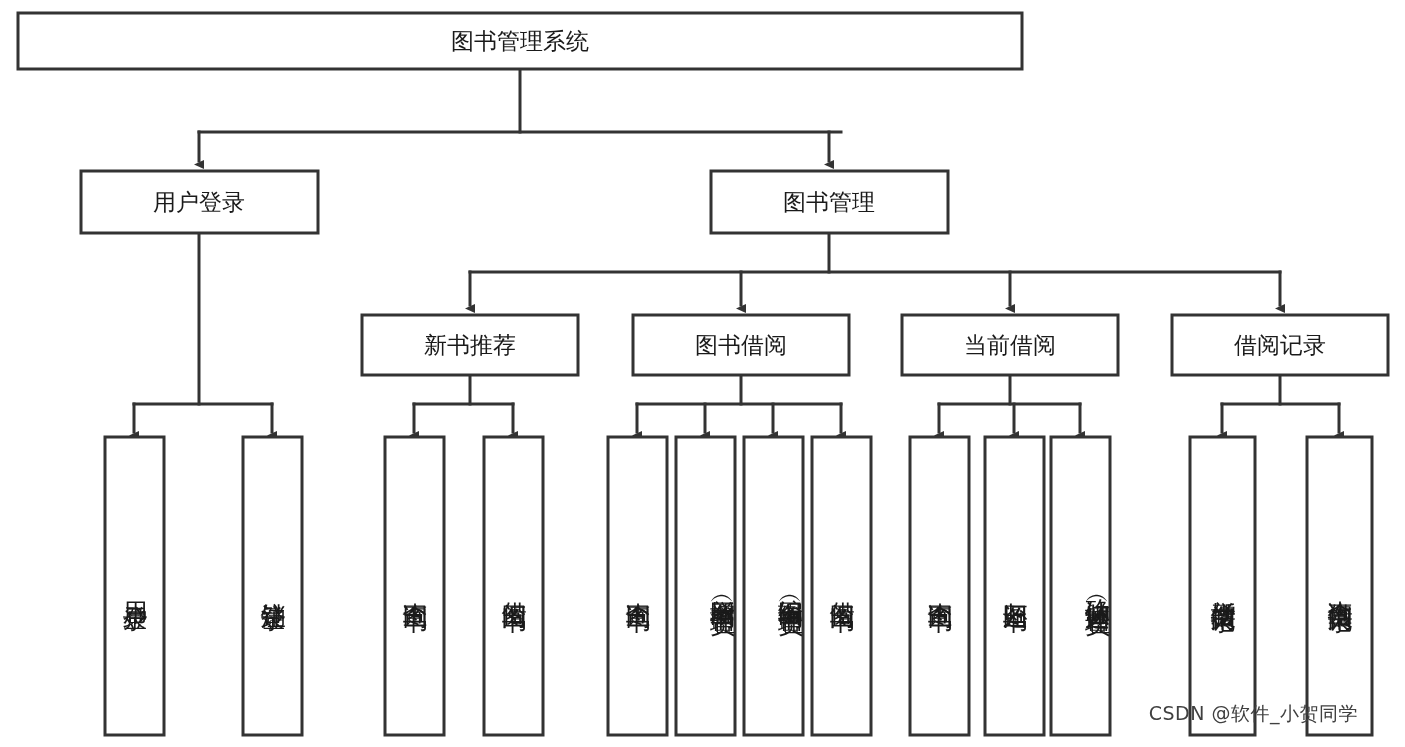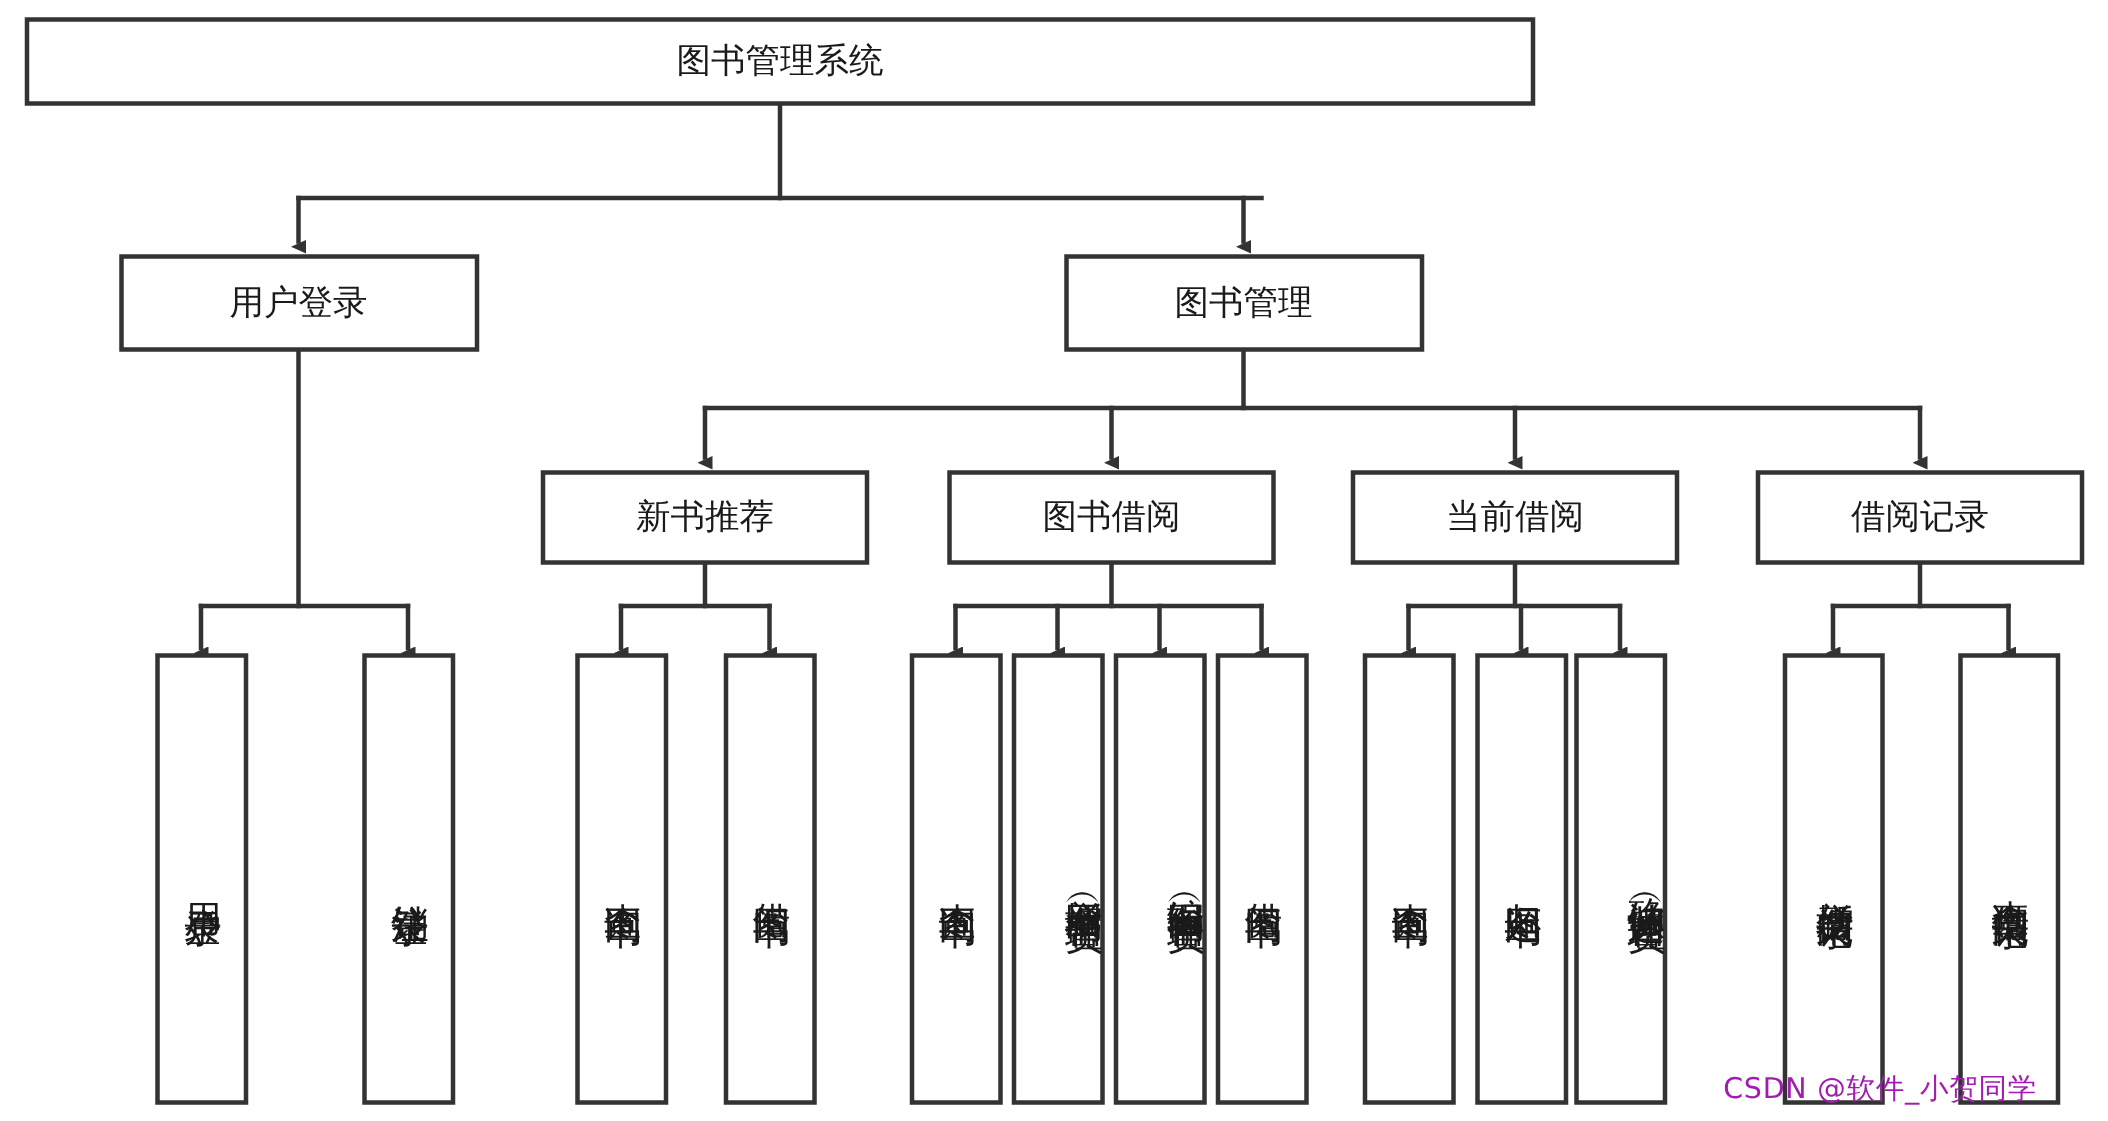--- a/index.html
+++ b/index.html
@@ -55,24 +55,24 @@
     line-height: 1.06;
     color: #1a1a1a;
     letter-spacing: 2px;
     white-space: nowrap;
     pointer-events: none;
     text-align: center;
   }
   .watermark {
     position: absolute;
     right: 8px;
-    bottom: 8px;
+    bottom: 20px;
     font-family: "DejaVu Sans", "Liberation Sans", sans-serif;
     font-size: 19px;
-    color: #a21caf;
+    color: #404040;
     letter-spacing: 0.5px;
     white-space: nowrap;
     user-select: none;
   }
 </style>
 </head>
 <body>
 
 <div id="diagram-root">
 

